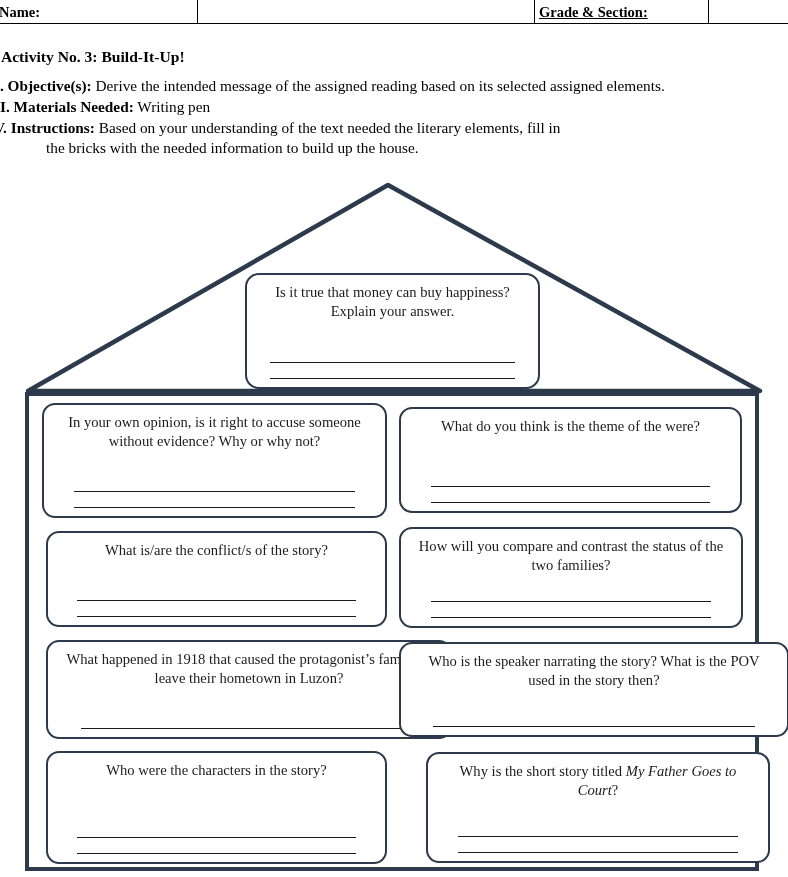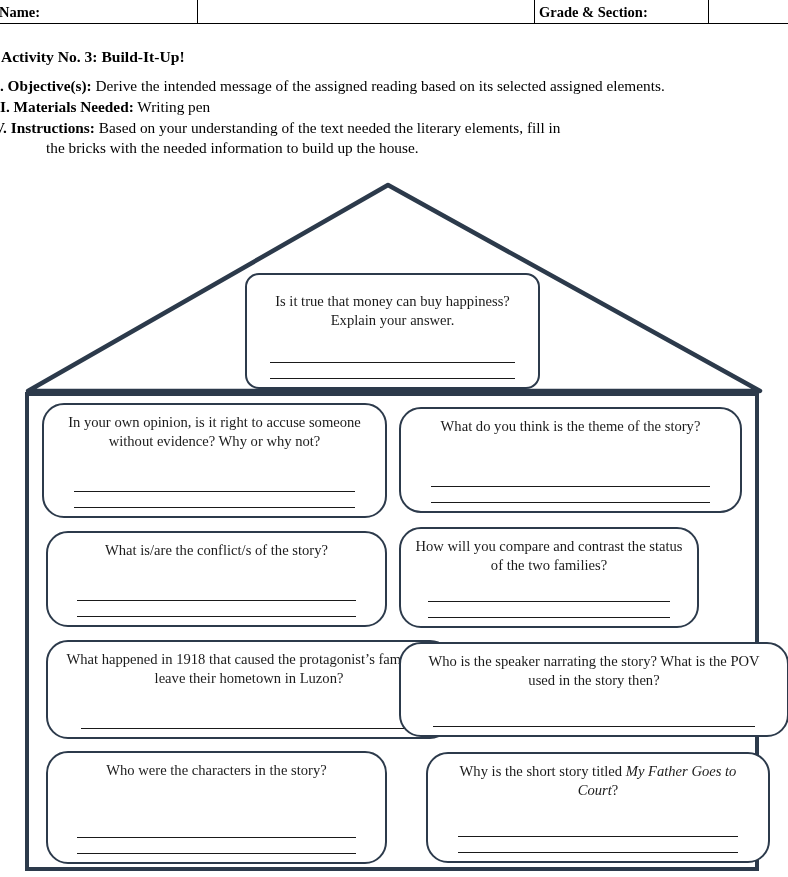--- a/index.html
+++ b/index.html
@@ -32,21 +32,21 @@
     padding: 0 4px;
     font-size: 14.5px;
     font-weight: bold;
     font-family: "Liberation Serif", serif;
     vertical-align: middle;
     line-height: 22px;
     white-space: nowrap;
   }
   .col-name   { width: 194px; }
   .col-blank1 { width: 328px; }
-  .col-grade  { width: 165px; }
+  .col-grade  { width: 165px; text-decoration: underline; }
   .col-blank2 { width: 101px; }
 
   
   .instructions {
     position: absolute;
     left: -6px;
     top: 47px;
     width: 782px;
     font-size: 15.3px;
     line-height: 1.30;
@@ -72,21 +72,21 @@
     height: 877px;
     pointer-events: none;
   }
   .house svg { display: block; }
 
   
   .brick {
     position: absolute;
     box-sizing: border-box;
     border: 2.1px solid #2c3a4b;
-    border-radius: 22px;
+    border-radius: 13px;
     background: #ffffff;
     display: flex;
     flex-direction: column;
     align-items: center;
     padding: 8px 14px 8px 14px;
   }
   .brick .q {
     text-align: center;
     font-size: 14.6px;
     line-height: 1.30;
@@ -103,28 +103,28 @@
     margin-top: auto;
   }
   .brick .line {
     height: 0;
     border-bottom: 1.5px solid #1a1a1a;
     width: 90%;
     margin-top: 15px;
   }
 
   #brick-roof  { left: 245px; top: 273px;  width: 295px; height: 116px; border-radius: 14px; }
-  #brick-roof .q { margin-top: 9px; }
+  #brick-roof .q { }
   #brick-roof .line { width: 93%; }
 
   #brick-r1c1 { left: 42px;  top: 403px; width: 345px; height: 115px; }
   #brick-r1c2 { left: 399px; top: 407px; width: 343px; height: 106px; }
 
   #brick-r2c1 { left: 46px;  top: 531px; width: 341px; height: 96px; }
-  #brick-r2c2 { left: 399px; top: 527px; width: 300px; height: 101px; justify-content: flex-end; }
+  #brick-r2c2 { left: 399px; top: 527px; width: 344px; height: 101px; justify-content: flex-end; }
 
   #brick-r3c1 { left: 46px;  top: 640px; width: 406px; height: 99px; }
   #brick-r3c2 { left: 399px; top: 642px; width: 390px; height: 95px; }
 
   #brick-r4c1 { left: 46px;  top: 751px; width: 341px; height: 113px; }
   #brick-r4c2 { left: 399px; top: 752px; width: 344px; height: 111px; margin-left: 27px; }
 
   .brick { pointer-events: auto; }
 </style>
 </head>
@@ -177,21 +177,21 @@
 
 <div class="brick" id="brick-r1c1">
   <div class="q">In your own opinion, is it right to accuse someone without evidence? Why or why not?</div>
   <div class="lines">
     <div class="line"></div>
     <div class="line"></div>
   </div>
 </div>
 
 <div class="brick" id="brick-r1c2">
-  <div class="q">What do you think is the theme of the story?</div>
+  <div class="q">What do you think is the theme of the were?</div>
   <div class="lines">
     <div class="line"></div>
     <div class="line"></div>
   </div>
 </div>
 
 <div class="brick" id="brick-r2c1">
   <div class="q">What is/are the conflict/s of the story?</div>
   <div class="lines">
     <div class="line"></div>

